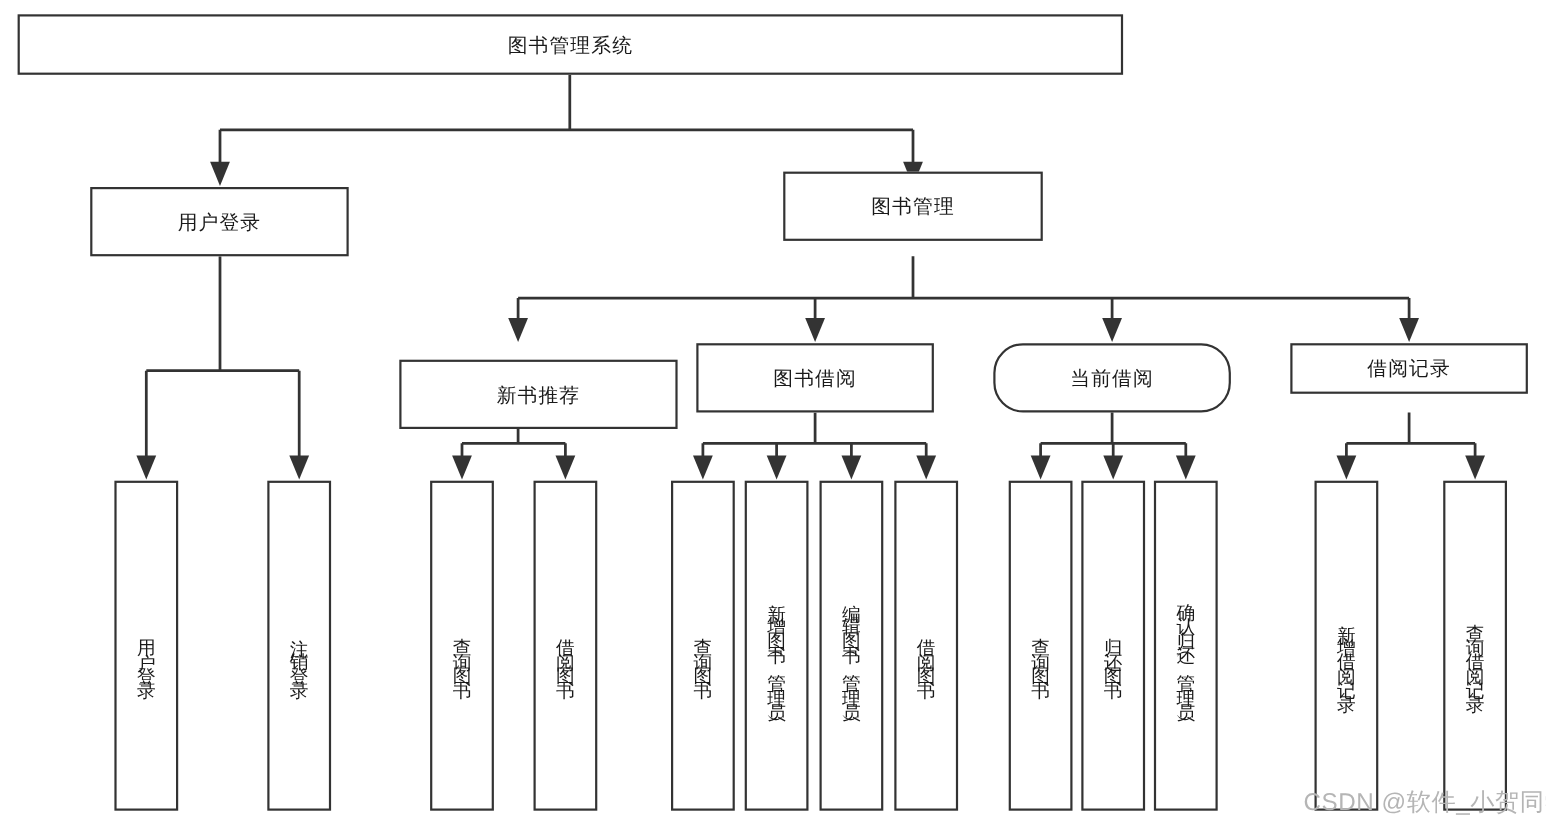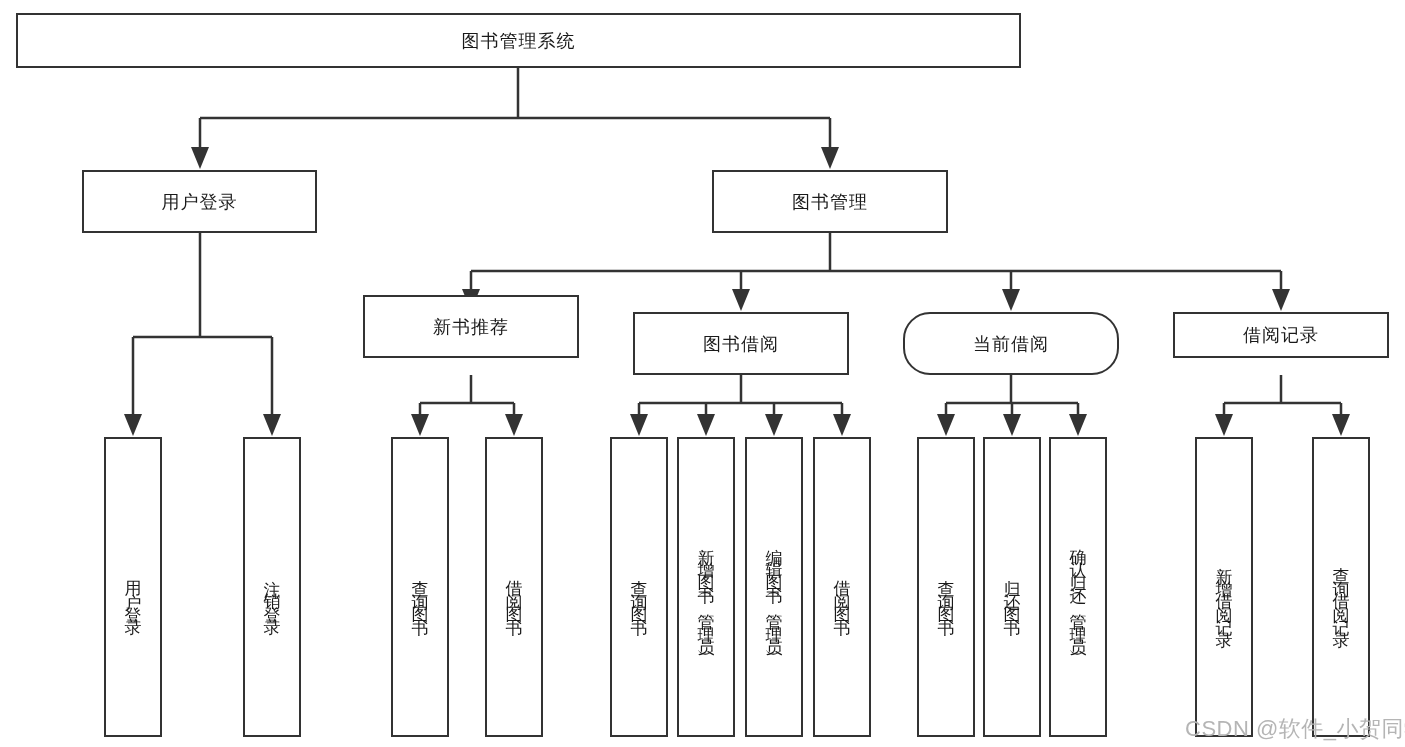--- a/index.html
+++ b/index.html
@@ -34,23 +34,23 @@
     font-size: 17px;
     letter-spacing: 13px;
     line-height: 1;
     color: #1a1a1a;
     margin-top: 12px;
   }
   
   #b-root { left: 16px;  top: 13px;  width: 1005px; height: 55px; }
   
   #b-login { left: 82px;  top: 170px; width: 235px; height: 63px; }
-  #b-mgmt  { left: 712px; top: 170px; width: 236px; height: 63px; }
+  #b-mgmt  { left: 712px; top: 156px; width: 236px; height: 63px; }
   
-  #b-nb { left: 363px;  top: 295px; width: 216px; height: 63px; align-items: center; }
+  #b-nb { left: 363px;  top: 327px; width: 253px; height: 63px; align-items: center; }
   #b-bb { left: 633px;  top: 312px; width: 216px; height: 63px; text-align: center; }
   #b-cb { left: 903px;  top: 312px; width: 216px; height: 63px; border-radius: 27px; }
   #b-br { left: 1173px; top: 312px; width: 216px; height: 46px; }
   
   .box.v { top: 437px; width: 58px; height: 300px; }
   #l-ul  { left: 104px; }
   #l-lo  { left: 243px; }
   #l-nq  { left: 391px; }
   #l-nbw { left: 485px; }
   #l-bq  { left: 610px; }

